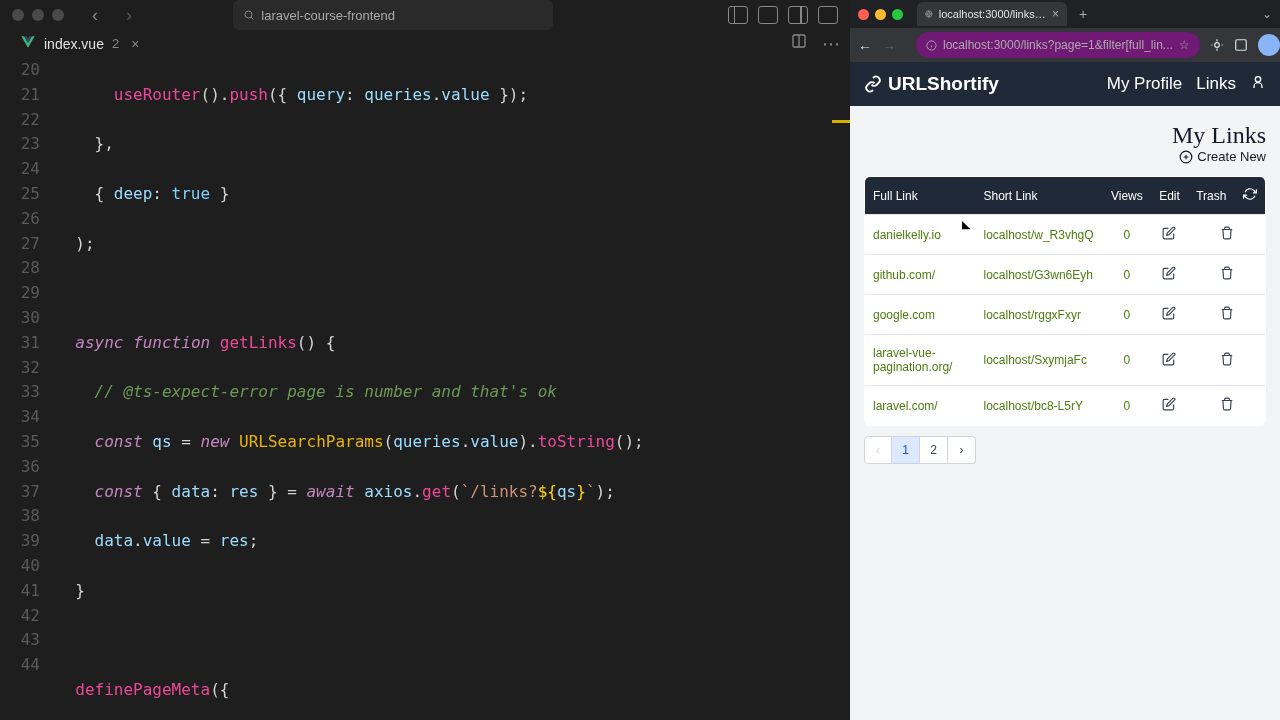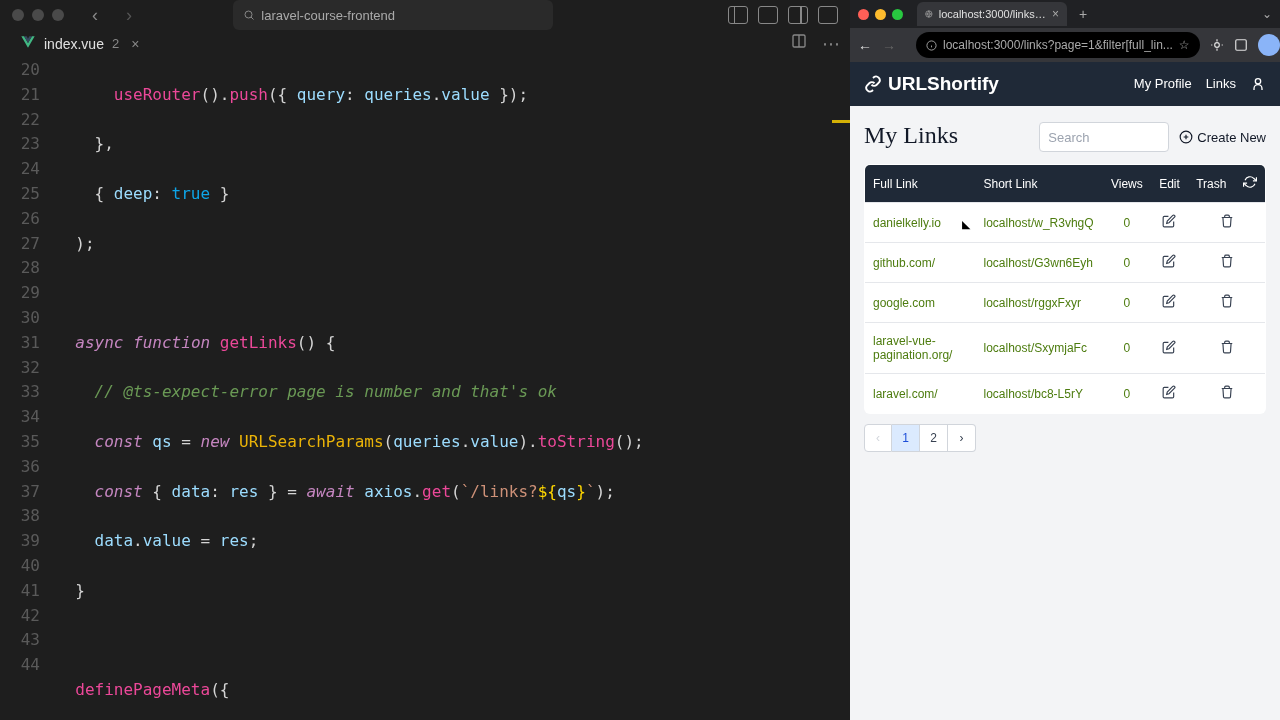--- a/index.html
+++ b/index.html
@@ -31,52 +31,52 @@
 .gutter .ln { height: 24.8px; }
 .code { flex: 1; color: #d4d4d4; white-space: pre; }
 .code .line { height: 24.8px; }
 
 
 .c-kw { color: #c586c0; font-style: italic; }
 .c-func { color: #ec4899; }
 .c-var { color: #9cdcfe; }
 .c-type { color: #eab308; }
 .c-str { color: #ce9178; }
-.c-num { color: #0ea5e9; }
+.c-num { color: #7dd3fc; }
 .c-prop { color: #9cdcfe; }
 .c-comment { color: #6a9955; font-style: italic; }
 .c-bracket { color: #ffd700; }
 
 .minimap-mark { position: absolute; right: 0; top: 120px; width: 18px; height: 3px; background: #d4b106; }
 
 
 .browser-side { width: 430px; background: #202124; display: flex; flex-direction: column; }
 .browser-titlebar { height: 28px; background: #202124; display: flex; align-items: center; padding: 0 8px; gap: 6px; }
 .mac-btn { width: 11px; height: 11px; border-radius: 50%; }
 .mac-close { background: #ff5f57; }
 .mac-min { background: #febc2e; }
 .mac-max { background: #28c840; }
 .browser-tab { background: #35363a; height: 24px; margin-left: 8px; border-radius: 6px 6px 0 0; display: flex; align-items: center; padding: 0 8px; gap: 6px; font-size: 11px; color: #e0e0e0; width: 150px; }
 .tab-close { margin-left: auto; color: #aaa; font-size: 12px; }
 .new-tab { color: #aaa; font-size: 14px; margin-left: 6px; }
 .tab-overflow { margin-left: auto; color: #aaa; font-size: 12px; }
 
 .browser-addr { height: 34px; background: #35363a; display: flex; align-items: center; padding: 0 8px; gap: 10px; }
 .addr-icon { color: #e0e0e0; font-size: 14px; }
-.addr-bar { flex: 1; background: #000000; height: 26px; border-radius: 20px; display: flex; align-items: center; padding: 0 10px; gap: 6px; font-size: 12px; color: #aaa; }
+.addr-bar { flex: 1; background: #701a75; height: 26px; border-radius: 20px; display: flex; align-items: center; padding: 0 10px; gap: 6px; font-size: 12px; color: #aaa; }
 .addr-icons-right { display: flex; gap: 10px; align-items: center; }
 .avatar { width: 22px; height: 22px; border-radius: 50%; background: #8ab4f8; }
 
 .webpage { flex: 1; background: #f3f4f6; display: flex; flex-direction: column; }
 .app-header { background: #1f2937; height: 44px; display: flex; align-items: center; padding: 0 14px; color: #fff; }
 .app-logo { display: flex; align-items: center; gap: 6px; font-size: 19px; font-weight: 700; }
-.app-nav { margin-left: auto; display: flex; gap: 14px; font-size: 13px; }
+.app-nav { margin-left: auto; display: flex; gap: 14px; font-size: 17px; }
 
 .page-content { padding: 16px 14px; }
-.page-head { display: flex; align-items: flex-start; justify-content: space-between; margin-bottom: 12px; }
+.page-head { display: flex; align-items: flex-end; justify-content: space-between; margin-bottom: 12px; flex-direction: column; }
 .page-title { font-size: 24px; font-weight: 400; color: #111827; font-family: Georgia, serif; }
 .page-actions { display: flex; align-items: center; gap: 10px; }
 .search-input { width: 130px; height: 30px; border: 1px solid #d1d5db; border-radius: 4px; padding: 0 8px; font-size: 13px; color: #6b7280; background: #fff; display: flex; align-items: center; }
 .create-btn { display: flex; align-items: center; gap: 4px; font-size: 13px; color: #111827; }
 
 .table { width: 100%; border-collapse: collapse; background: #fff; border-radius: 6px; overflow: hidden; border: 1px solid #e5e7eb; }
 .table thead { background: #1f2937; color: #fff; }
 .table th { text-align: left; padding: 10px 8px; font-size: 12px; font-weight: 400; }
 .table td { padding: 11px 8px; font-size: 12px; color: #4d7c0f; border-top: 1px solid #e5e7eb; }
 .th-refresh { text-align: right; }
@@ -258,23 +258,20 @@
             <circle cx="12" cy="8" r="4"></circle>
             <path d="M6 21v-2a6 6 0 0112 0v2"></path>
           </svg>
       </div>
     </div>
 
     <div class="page-content">
       <div class="page-head">
         <h1 class="page-title">My Links</h1>
         <div class="page-actions">
-          <div class="search-input">
-            <span style="color:#9ca3af">Search</span>
-          </div>
           <div class="create-btn">
             <svg width="14" height="14" viewBox="0 0 24 24" fill="none" stroke="#111827" stroke-width="2">
                 <circle cx="12" cy="12" r="10"></circle>
                 <path d="M12 8v8M8 12h8"></path>
               </svg>
             <span>Create New</span>
           </div>
         </div>
       </div>
 

